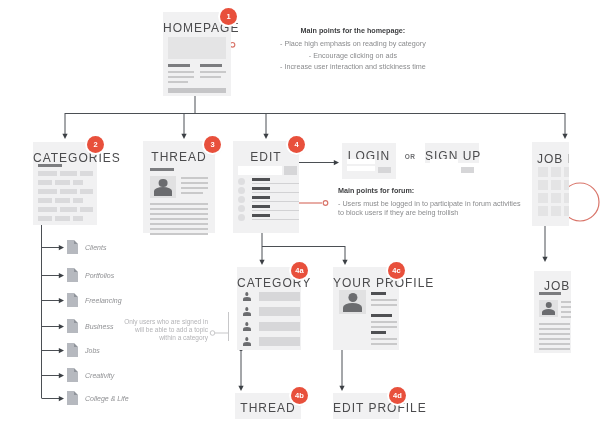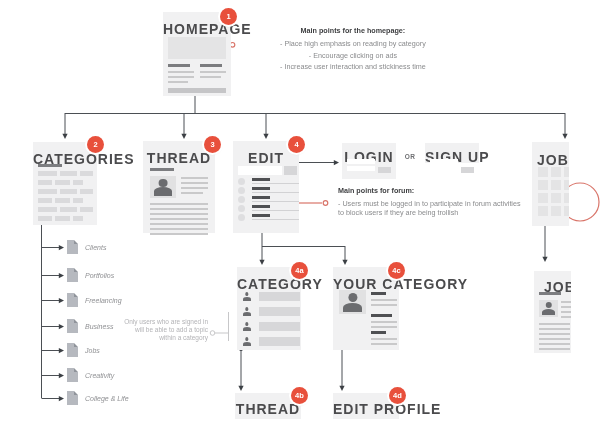--- a/index.html
+++ b/index.html
@@ -3,21 +3,21 @@
 <meta charset="utf-8">
 <style>
   html,body{margin:0;padding:0;background:#fff;}
   #stage{position:relative;width:600px;height:423px;background:#ffffff;overflow:hidden;
          font-family:"Liberation Sans","DejaVu Sans",sans-serif;}
   svg.connectors{position:absolute;left:0;top:0;width:600px;height:423px;pointer-events:none;}
 
   
   .card{position:absolute;background:#f1f1f2;}
   .card .title{position:absolute;left:0;right:0;top:9px;text-align:center;
-    font-size:14px;font-weight:700;letter-spacing:1px;color:#4b4b4d;white-space:nowrap;}
+    font-size:12px;font-weight:400;letter-spacing:1px;color:#4b4b4d;white-space:nowrap;}
   .card.clip{overflow:hidden;}
   .card.clip .title{text-align:left;}
   .badge{position:absolute;width:17px;height:17px;border-radius:50%;background:#e8503c;
     color:#fff;font-size:7.5px;font-weight:700;display:flex;align-items:center;justify-content:center;
     box-shadow:0 0 0 2px #ffffff,0 1px 2px rgba(0,0,0,.25);z-index:5;}
 
   
   i{display:block;font-style:normal;}
   .blk{position:absolute;background:#e4e4e5;}
   .bar{height:2px;background:#c9c9ca;margin-bottom:3px;}
@@ -286,21 +286,21 @@
         <span class="person pg"></span>
         <i class="bar9"></i>
       </div>
     <div class="c-row" style="top:69px;">
         <span class="person pg"></span>
         <i class="bar9"></i>
       </div>
   </div>
 
   <div class="card" style="left:333px;top:267px;width:66px;height:83px;">
-    <div class="title">YOUR CATEGORY</div>
+    <div class="title">YOUR PROFILE</div>
     <div class="badge" style="top:-5px;right:-6px;">4c</div>
     <div class="avatarbox" style="left:6px;top:23px;width:27px;height:24px;">
         <span class="pg"></span>
       </div>
     <div class="lines" style="left:38px;top:25px;width:26px;">
       <i class="bar darker" style="width:15px;"></i>
         <i class="bar"></i>
         <i class="bar"></i>
     </div>
     <div class="lines" style="left:38px;top:47px;width:26px;">

